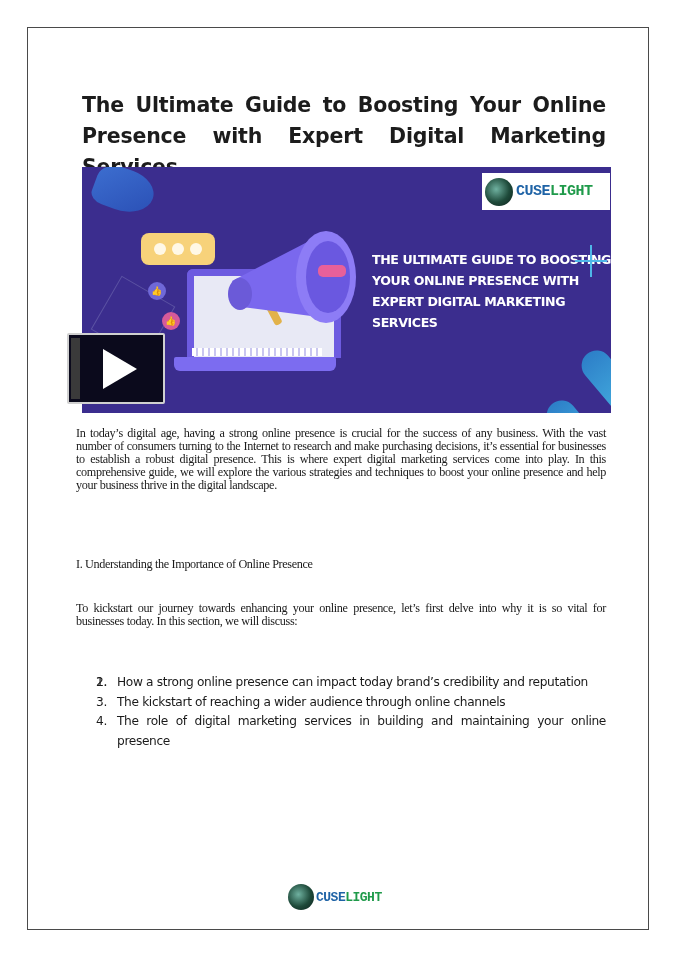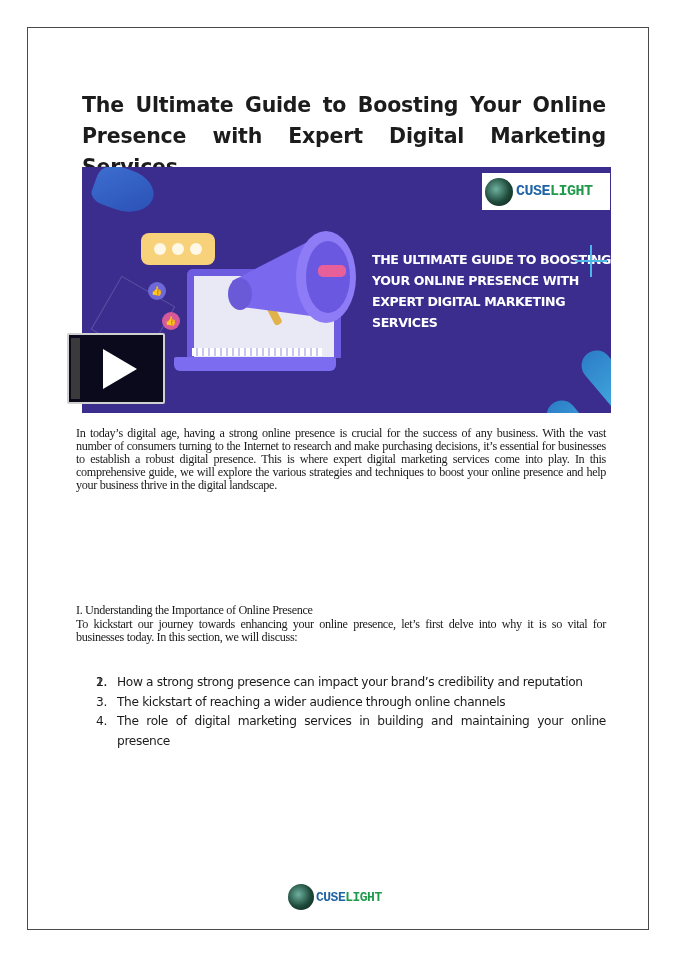--- a/index.html
+++ b/index.html
@@ -24,22 +24,22 @@
   .banner-heading { position:absolute; left:290px; top:82px; width:240px; font-family:"DejaVu Sans", sans-serif; font-weight:bold; font-size:12.6px; line-height:21px; color:#ffffff; letter-spacing:-0.4px; }
   .plus { position:absolute; left:493px; top:78px; width:32px; height:32px; }
   .plus::before { content:""; position:absolute; left:15px; top:0; width:2px; height:32px; background:#4fb6e8; }
   .plus::after { content:""; position:absolute; left:0; top:15px; width:32px; height:2px; background:#4fb6e8; }
   .stripe { position:absolute; height:30px; border-radius:15px; background:linear-gradient(90deg,#2d7fc8,#45b0e0); transform:rotate(50deg); transform-origin:left center; }
   .play-overlay { position:absolute; left:67px; top:333px; width:98px; height:71px; background:#0b0a1c; border:2px solid #d0d0d0; box-sizing:border-box; border-radius:2px; display:flex; align-items:center; justify-content:center; }
   .play-tri { width:0; height:0; border-top:20px solid transparent; border-bottom:20px solid transparent; border-left:34px solid #ffffff; margin-left:8px; }
   .play-side { position:absolute; left:2px; top:3px; width:9px; height:61px; background:#3a3a3a; }
   .body-text { position:absolute; left:76px; width:530px; font-family:Liberation Serif, serif; font-size:12.2px; line-height:13px; text-align:justify; color:#1a1a1a; letter-spacing:-0.35px; }
   .p1 { top:427px; }
-  .h1 { top:604px; text-align:left; }
-  .p2 { top:618px; }
+  .h1 { top:558px; text-align:left; }
+  .p2 { top:602px; }
   .list { position:absolute; left:96px; top:673px; width:510px; margin:0; padding:0; list-style:none; font-family:"DejaVu Sans", sans-serif; font-size:12.2px; line-height:19.5px; color:#1a1a1a; letter-spacing:-0.35px; }
   .list li { position:relative; padding-left:21px; text-align:justify; }
   .list li .num { position:absolute; left:0; top:0; }
   .footer-logo { position:absolute; left:288px; top:884px; display:flex; align-items:center; gap:2px; }
   .footer-logo .globe { width:26px; height:26px; }
   .footer-logo .logo-text { font-size:13px; }
 </style>
 </head>
 <body>
 
@@ -85,21 +85,21 @@
 </div>
 
 <p class="body-text p1" style="margin:0;">In today’s digital age, having a strong online presence is crucial for the success of any business. With the vast number of consumers turning to the Internet to research and make purchasing decisions, it’s essential for businesses to establish a robust digital presence. This is where expert digital marketing services come into play. In this comprehensive guide, we will explore the various strategies and techniques to boost your online presence and help your business thrive in the digital landscape.</p>
 
 <p class="body-text h1" style="margin:0;">I. Understanding the Importance of Online Presence</p>
 
 <p class="body-text p2" style="margin:0;">To kickstart our journey towards enhancing your online presence, let’s first delve into why it is so vital for businesses today. In this section, we will discuss:</p>
 
 <ol class="list">
   <li><span class="num">1.</span></li>
-  <li><span class="num">2.</span><span>How a strong strong presence can impact your brand’s credibility and reputation</span></li>
+  <li><span class="num">2.</span><span>How a strong online presence can impact today brand’s credibility and reputation</span></li>
   <li><span class="num">3.</span><span>The kickstart of reaching a wider audience through online channels</span></li>
   <li><span class="num">4.</span><span>The role of digital marketing services in building and maintaining your online presence</span></li>
 </ol>
 
 <div class="footer-logo">
   <div class="globe"></div>
   <div class="logo-text"><span class="c1">CUSE</span><span class="c2">LIGHT</span></div>
 </div>
 
 </body></html>

